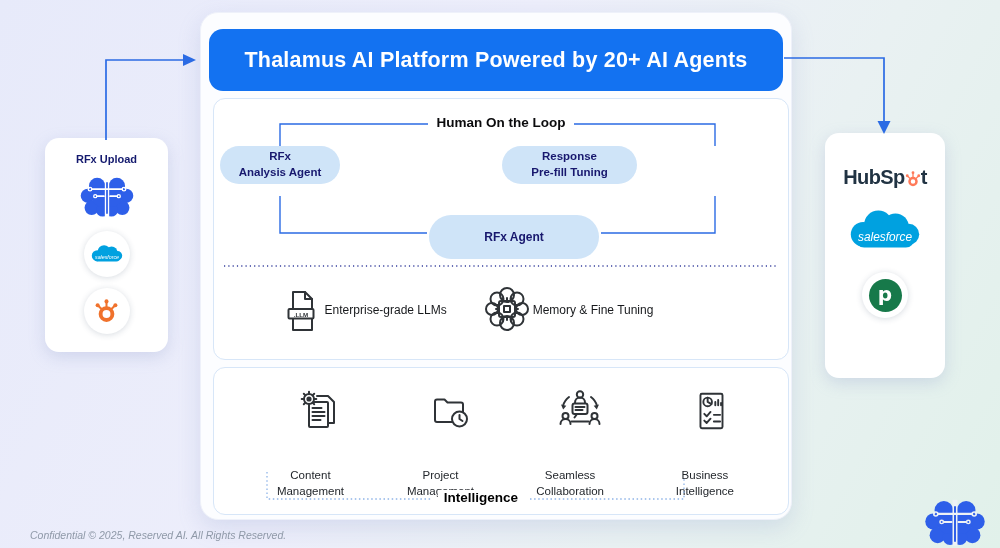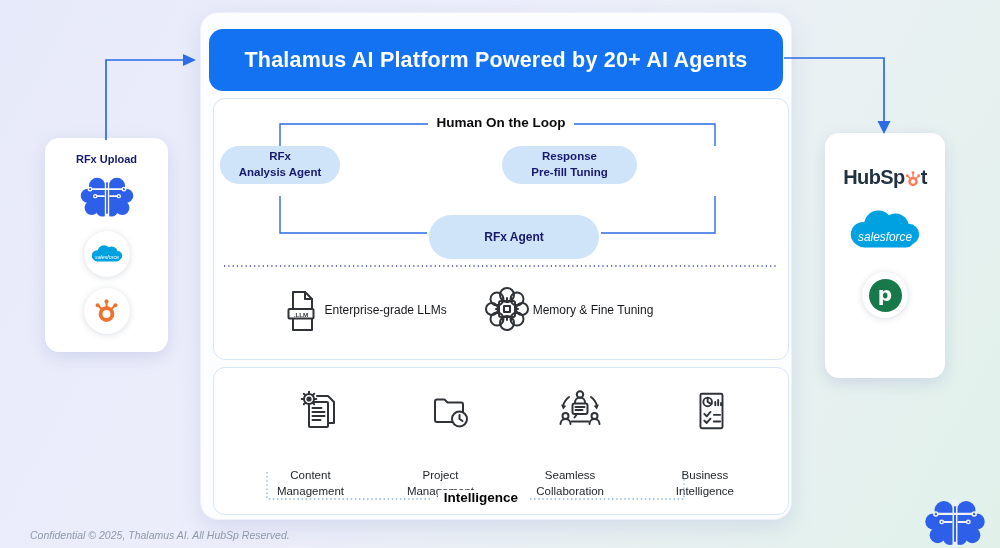--- a/index.html
+++ b/index.html
@@ -309,21 +309,21 @@
         <circle cx="70" cy="34" r="11"></circle>
       <rect x="14" y="30" width="62" height="18" rx="9"></rect>
     </g>
     <text x="45" y="41" text-anchor="middle" fill="#ffffff" font-size="12.5" font-style="italic" font-family="Liberation Sans, sans-serif">salesforce</text>
   </svg>
   <div class="panda">
     <div class="panda-inner">p</div>
   </div>
 </div>
 
-<div class="footer">Confidential © 2025, Thalamus AI. All HubSp Reserved.</div>
+<div class="footer">Confidential © 2025, Reserved AI. All Rights Reserved.</div>
 
 <svg class="watermark" width="62" height="52" viewBox="0 0 100 84">
   <g fill="#2e5fe9">
     <circle cx="32" cy="20" r="15"></circle>
       <circle cx="68" cy="20" r="15"></circle>
     <circle cx="15" cy="38" r="13"></circle>
       <circle cx="85" cy="38" r="13"></circle>
     <circle cx="22" cy="60" r="13"></circle>
       <circle cx="78" cy="60" r="13"></circle>
     <circle cx="42" cy="64" r="12"></circle>

